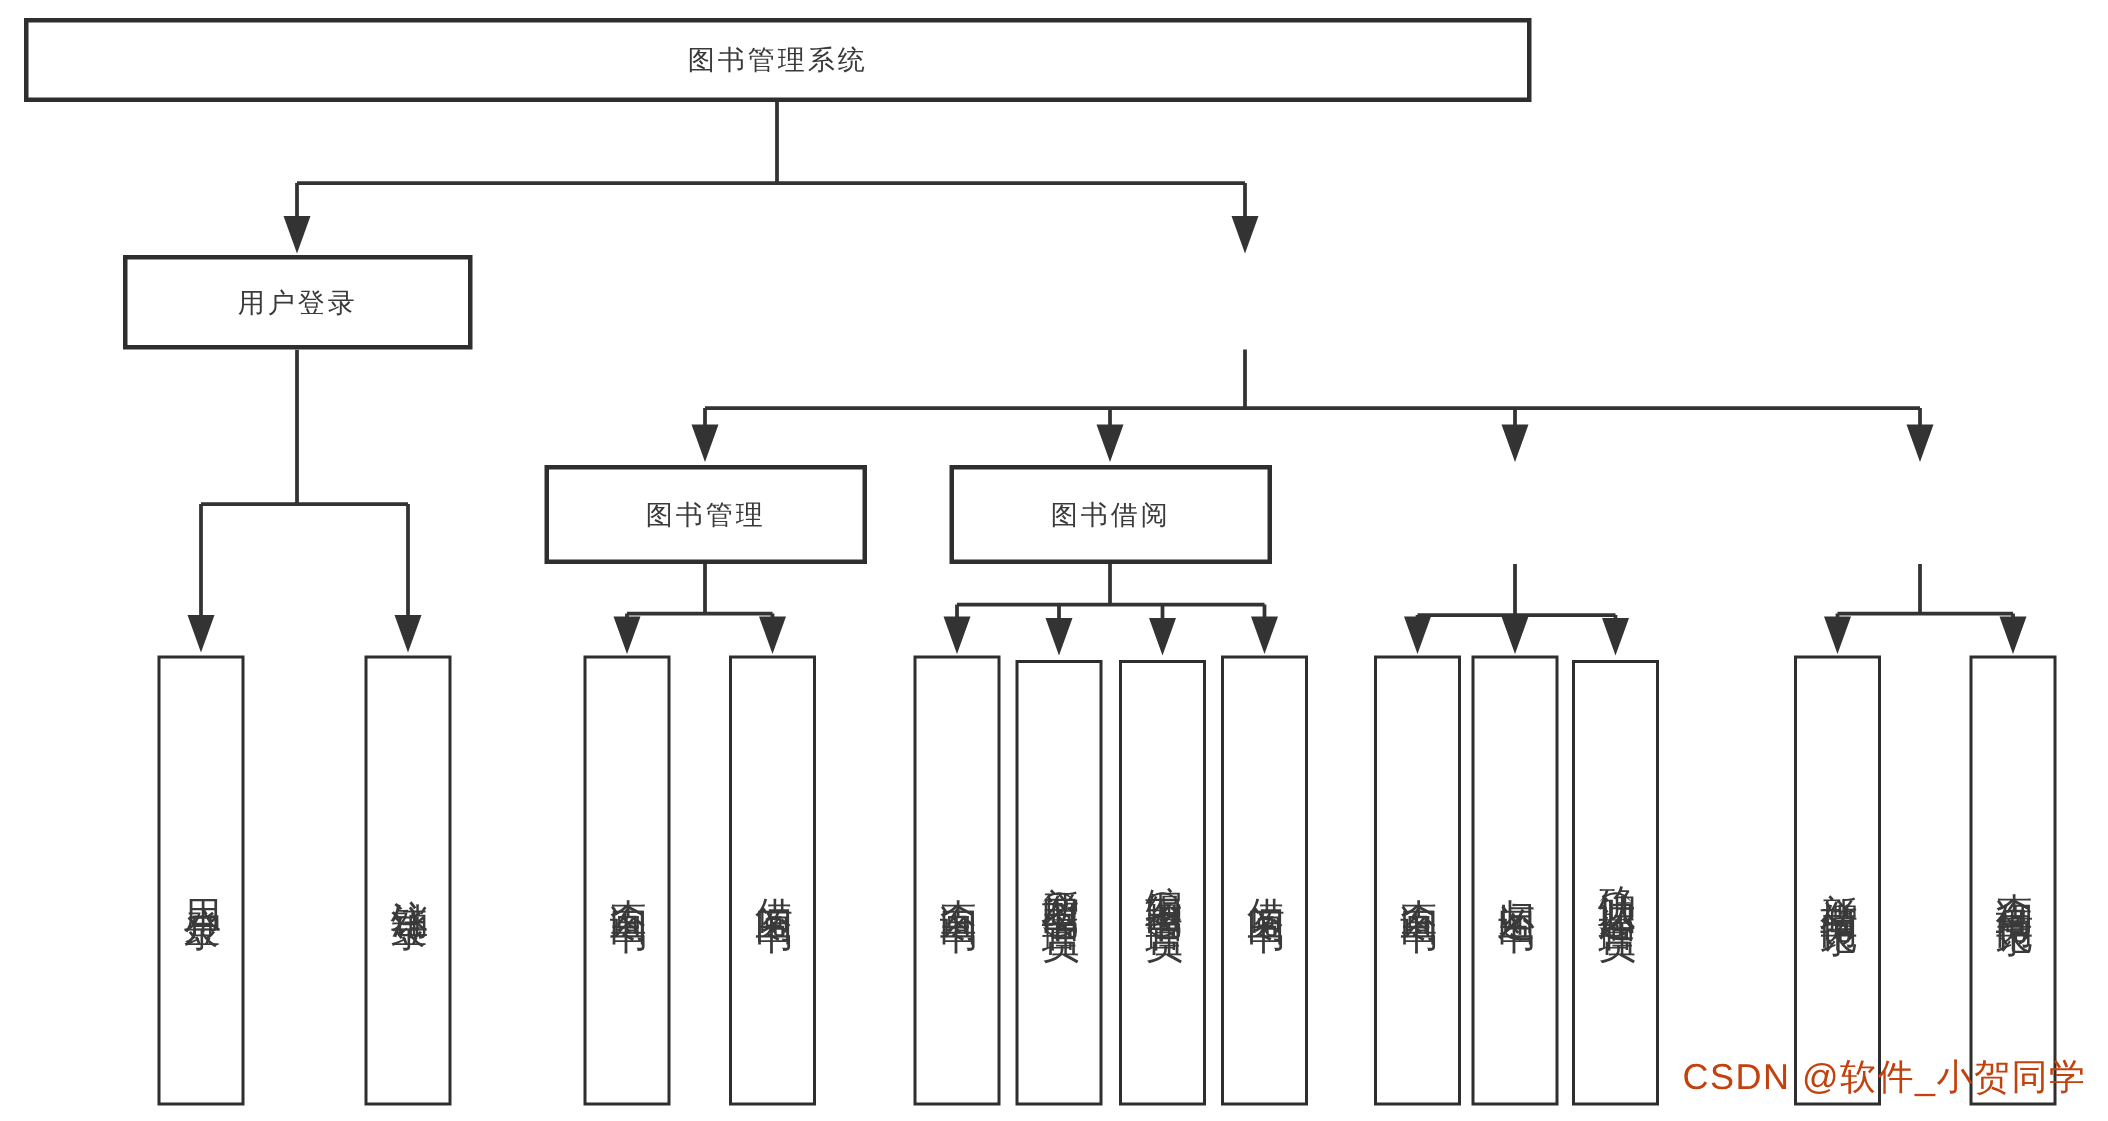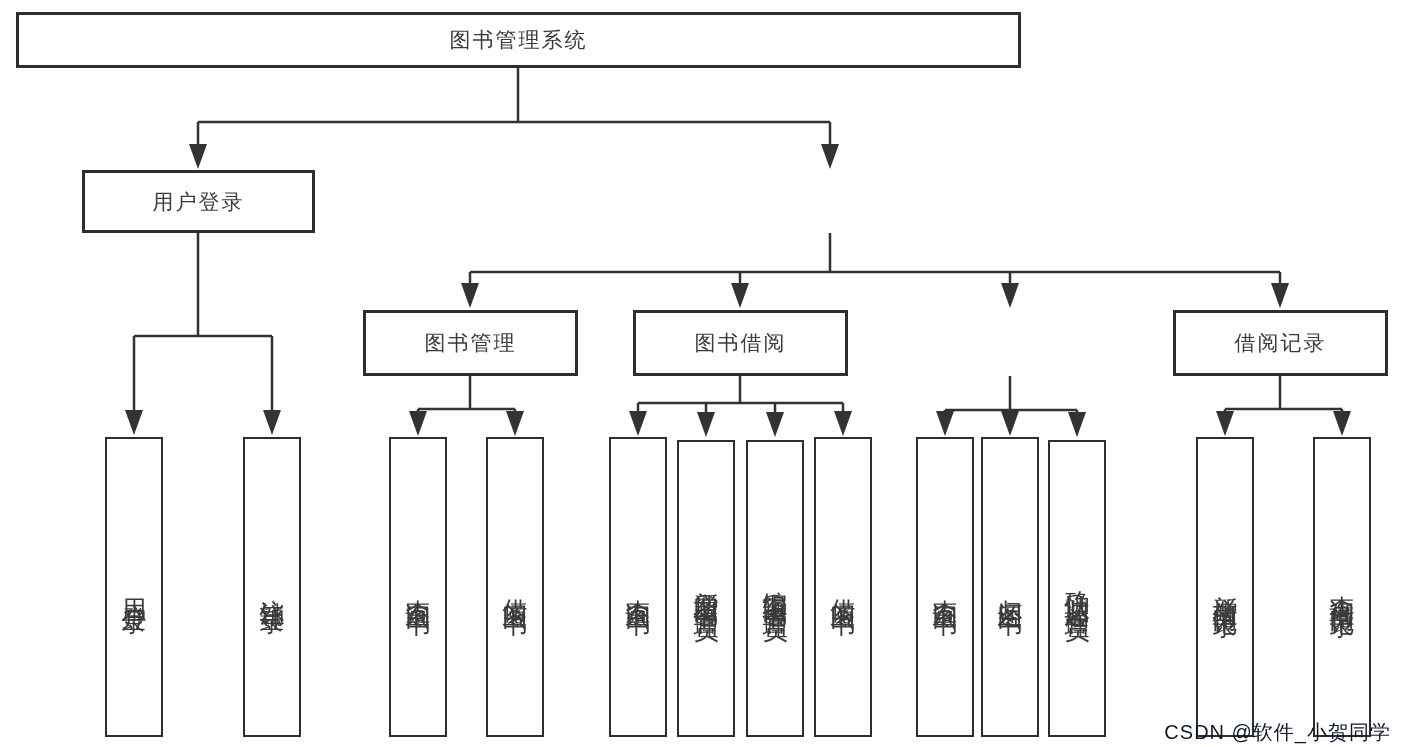--- a/index.html
+++ b/index.html
@@ -7,39 +7,39 @@
     width:1405px;height:747px;position:relative;overflow:hidden;
     font-family:"Liberation Sans","DejaVu Sans",sans-serif;
   }
   .canvas{position:absolute;left:0;top:0;width:1405px;height:747px;background:#ffffff;}
   svg.wires{position:absolute;left:0;top:0;pointer-events:none;}
   .box{
     position:absolute;background:#ffffff;border:3px solid #2e2e2e;
     display:flex;align-items:center;justify-content:center;
     color:#3a3a3a;box-sizing:border-box;
   }
-  .hbox{font-size:21px;letter-spacing:2px;}
+  .hbox{font-size:18px;letter-spacing:2px;}
   .root{left:16px;top:12px;width:1005px;height:56px;}
   .lv2{top:170px;height:63px;}
   .lv2.user{left:82px;width:233px;}
   .lv2.book{left:713px;width:234px;}
   .lv3{top:310px;height:66px;width:215px;}
   .vbox{
     position:absolute;top:437px;height:300px;width:58px;
     background:#ffffff;border:2px solid #2e2e2e;box-sizing:border-box;
     display:flex;align-items:center;justify-content:center;
   }
   .vtext{
     writing-mode:vertical-rl;text-orientation:mixed;
     font-size:25px;letter-spacing:4px;color:#3a3a3a;line-height:1;
     white-space:nowrap;
   }
   .watermark{
-    position:absolute;right:14px;bottom:1px;
-    font-size:20px;color:#0f172a;letter-spacing:1px;
+    position:absolute;right:14px;bottom:13px;
+    font-size:24px;color:#c2410c;letter-spacing:1px;
   }
 </style>
 </head>
 <body>
 
 <div class="canvas">
 
   <svg class="wires" width="1405" height="747" viewBox="0 0 1405 747">
     <g stroke="#333333" stroke-width="2.5" fill="none">
 
@@ -87,23 +87,20 @@
   <div class="box hbox lv2 user">
     <span>用户登录</span>
   </div>
 
   <div class="box hbox lv3" style="left:363px">
     <span>图书管理</span>
   </div>
   <div class="box hbox lv3" style="left:633px">
     <span>图书借阅</span>
   </div>
-  <div class="box hbox lv3" style="left:1173px">
-    <span>借阅记录</span>
-  </div>
 
   <div class="vbox" style="left:105px">
     <span class="vtext">用户登录</span>
   </div>
   <div class="vbox" style="left:243px">
     <span class="vtext">注销登录</span>
   </div>
 
   <div class="vbox" style="left:389px">
     <span class="vtext">查询图书</span>

